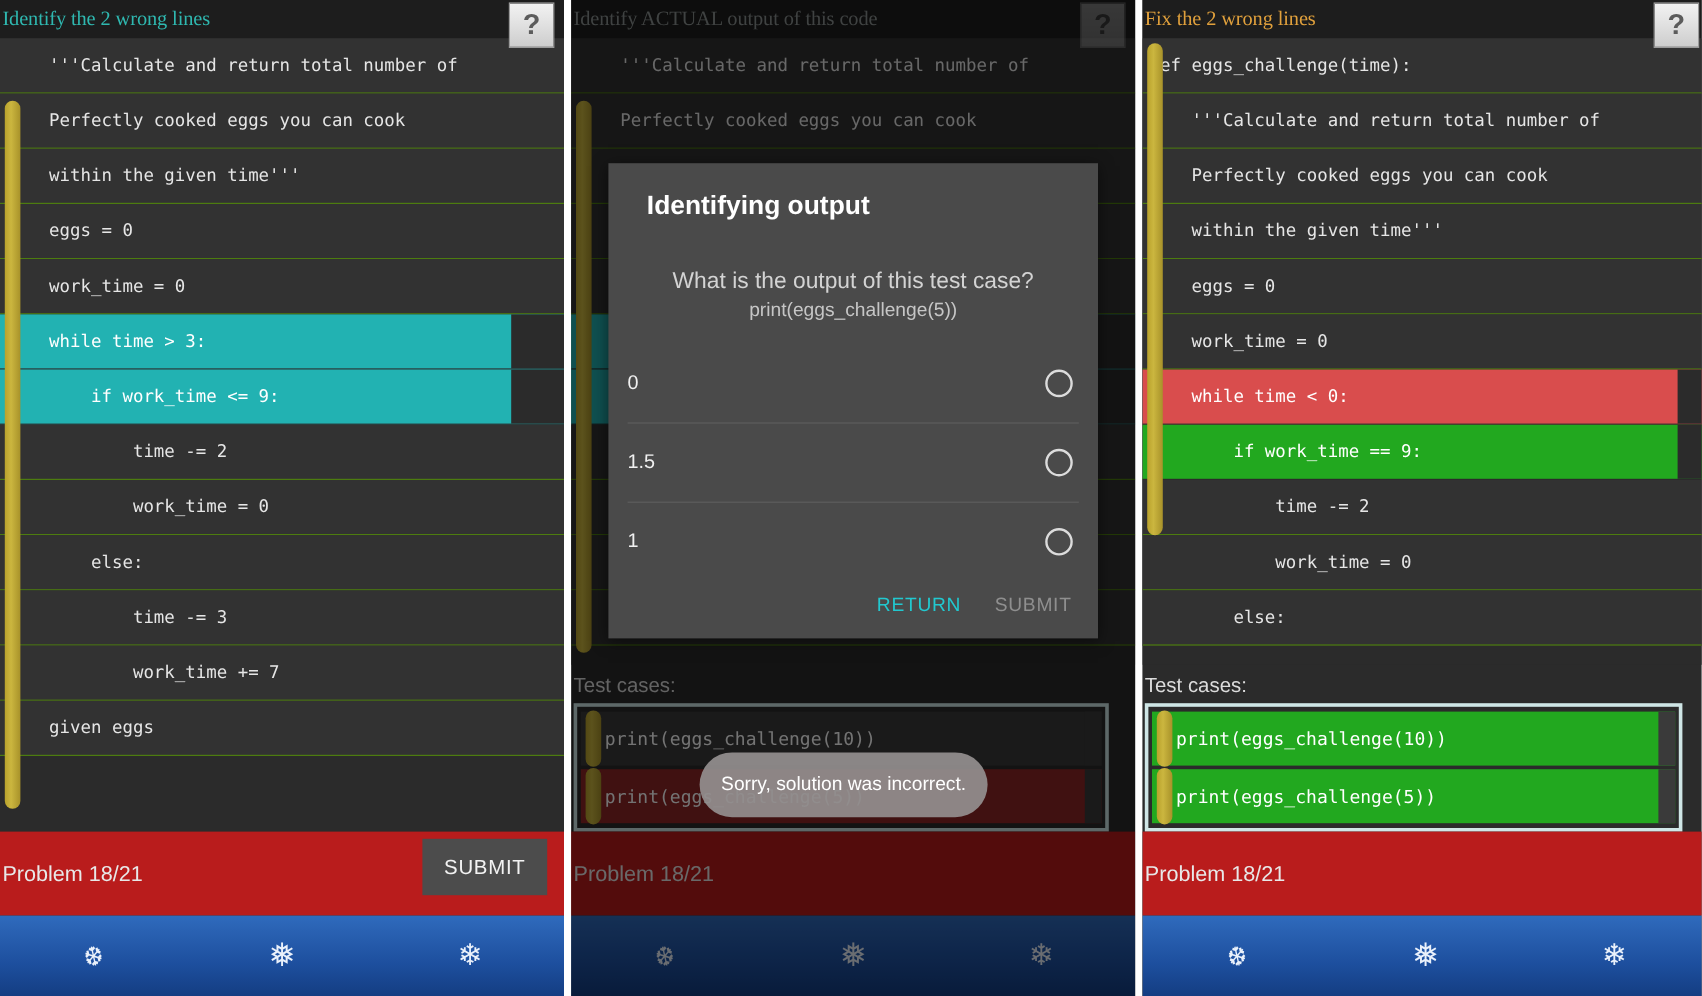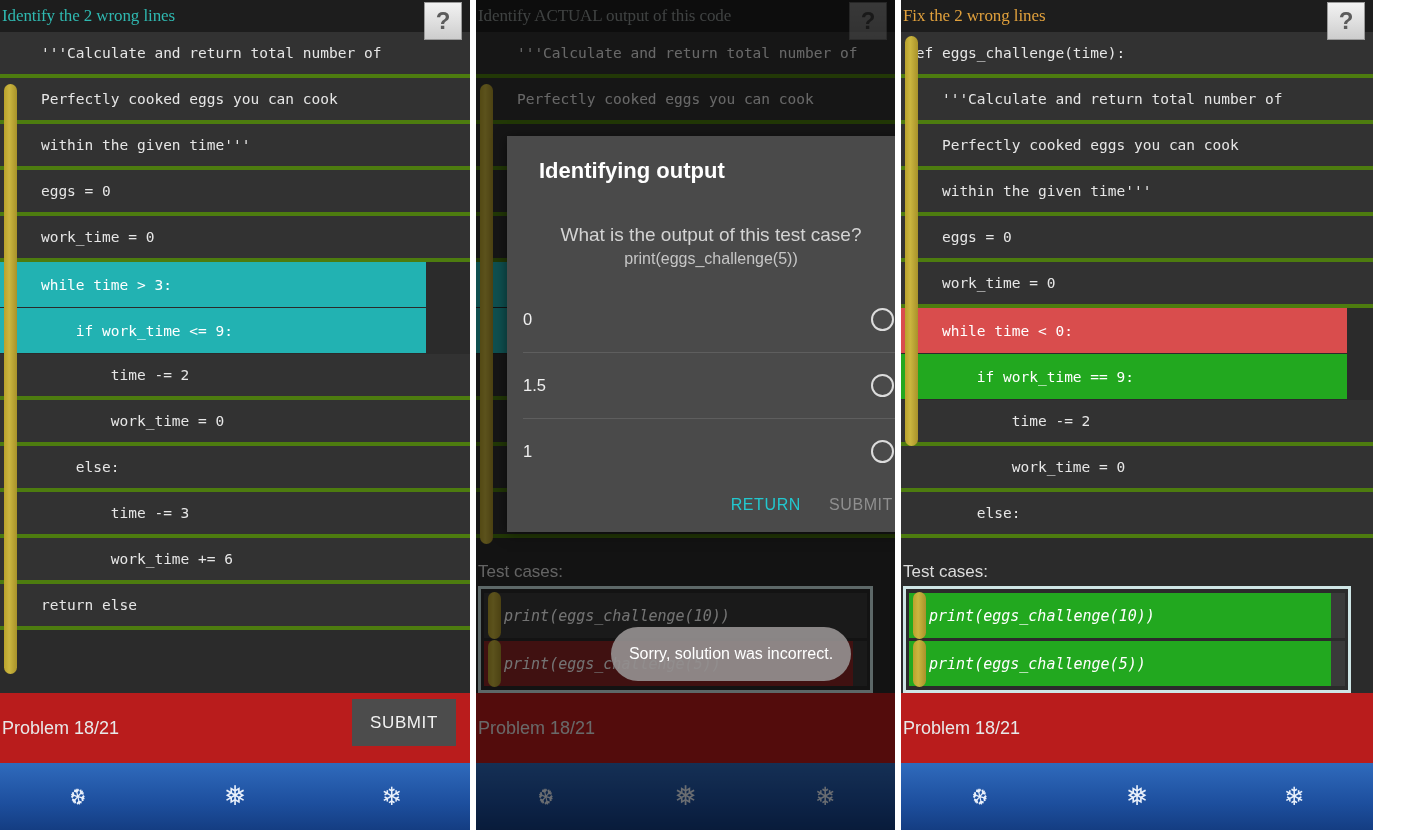--- a/index.html
+++ b/index.html
@@ -16,21 +16,21 @@
   }
   .screen {
     position: relative;
     height: 830px;
     background: #2b2b2b;
     overflow: hidden;
     flex: 0 0 auto;
   }
   .screen.s1 { width: 470px; }
   .gap { flex: 0 0 6px; height: 830px; background: #ffffff; }
-  .screen.s2 { width: 419px; }
+  .screen.s2 { width: 470px; }
   .screen.s3 { width: 472px; }
 
   
   .header {
     position: relative;
     height: 32px;
     background: #1d1d1d;
     display: flex;
     align-items: center;
     overflow: visible;
@@ -71,21 +71,21 @@
     width: 13px;
     border-radius: 7px;
     background: linear-gradient(90deg,#b9a22c 0%, #cbb63f 40%, #a8922a 100%);
     z-index: 3;
   }
   .code-row {
     position: relative;
     height: 46px;
     display: flex;
     align-items: center;
-    border-bottom: 4px solid #4d7c0f;
+    border-bottom: 1px solid #4d7c0f;
     color: #e6e6e6;
     font-family: "DejaVu Sans Mono", monospace;
     font-size: 14.5px;
     background: #323232;
     white-space: pre;
   }
   .code-row .txt { padding-left: 6px; }
   .code-row.hl-teal { background: #22b2b2; color: #ffffff; }
   .code-row.hl-red  { background: #d94d4d; color: #ffffff; }
   .code-row.hl-green{ background: #22a81f; color: #ffffff; }
@@ -100,21 +100,20 @@
   .tc-label {
     color: #dcdcdc;
     font-size: 17px;
     padding: 4px 0 4px 2px;
   }
   .tc-box {
     margin: 0 22px 0 2px;
     border: 3px solid #cfe6e6;
     background: #2b2b2b;
     padding: 4px 3px;
-    font-style: italic;
   }
   .tc-row {
     position: relative;
     height: 45px;
     display: flex; align-items: center;
     font-family: "DejaVu Sans Mono", monospace;
     font-size: 15px;
     color: #ffffff;
     padding-left: 20px;
     margin-bottom: 3px;
@@ -240,21 +239,21 @@
     gap: 28px;
     padding: 12px 22px 18px 0;
   }
   .dlg-btn { font-size: 16px; letter-spacing: .6px; }
   .dlg-btn.return { color: #22c8cf; }
   .dlg-btn.submit { color: #8f8f8f; }
 
   .toast {
     position: absolute;
     z-index: 20;
-    left: 135px; top: 627px;
+    left: 107px; top: 627px;
     width: 240px; height: 54px;
     background: rgba(148,143,143,.92);
     border-radius: 27px;
     display: flex; align-items: center; justify-content: center;
     color: #ffffff;
     font-size: 16px;
   }
 </style>
 </head>
 <body>
@@ -276,22 +275,22 @@
           <div class="code-row "><span class="txt">    Perfectly cooked eggs you can cook</span></div>
           <div class="code-row "><span class="txt">    within the given time'''</span></div>
           <div class="code-row "><span class="txt">    eggs = 0</span></div>
           <div class="code-row "><span class="txt">    work_time = 0</span></div>
           <div class="code-row hl-teal"><span class="txt">    while time &gt; 3:</span></div>
           <div class="code-row hl-teal"><span class="txt">        if work_time &lt;= 9:</span></div>
           <div class="code-row "><span class="txt">            time -= 2</span></div>
           <div class="code-row "><span class="txt">            work_time = 0</span></div>
           <div class="code-row "><span class="txt">        else:</span></div>
           <div class="code-row "><span class="txt">            time -= 3</span></div>
-          <div class="code-row "><span class="txt">            work_time += 6</span></div>
-          <div class="code-row "><span class="txt">    return else</span></div>
+          <div class="code-row "><span class="txt">            work_time += 7</span></div>
+          <div class="code-row "><span class="txt">    given eggs</span></div>
         </div>
     </div>
 
     <div class="footer">
       <div class="problem-label">Problem 18/21</div>
       <div class="submit-btn">
         <span>SUBMIT</span>
       </div>
     </div>
 

